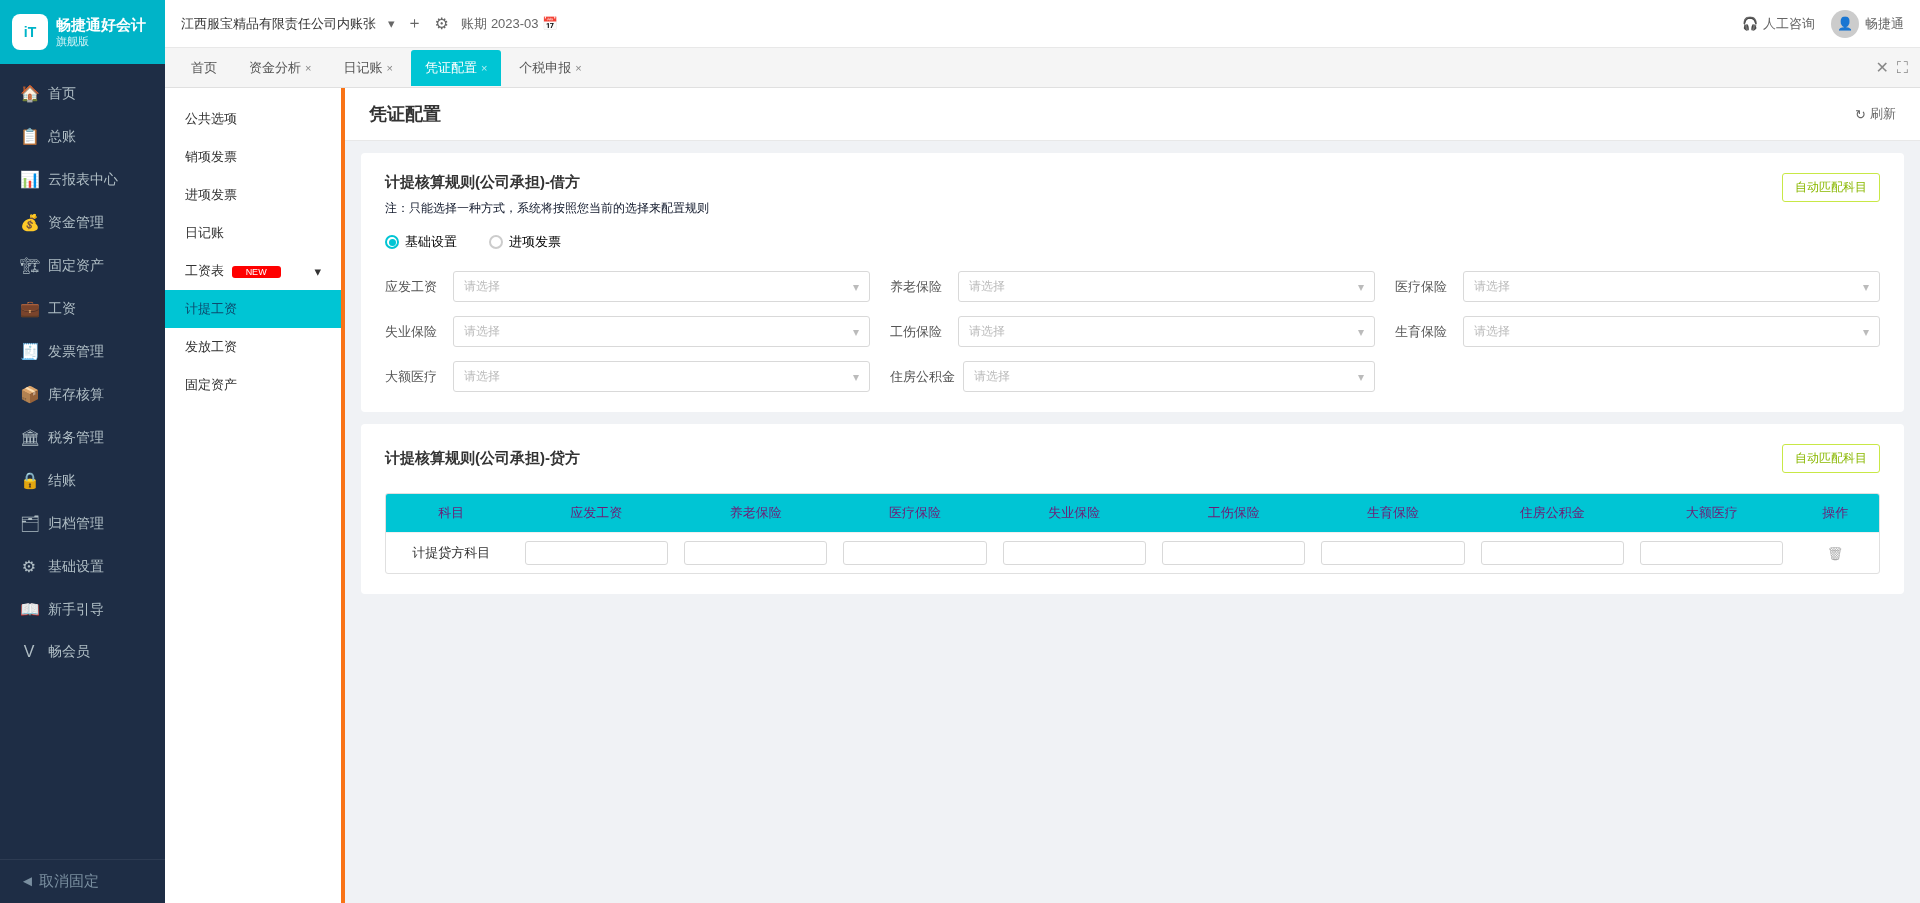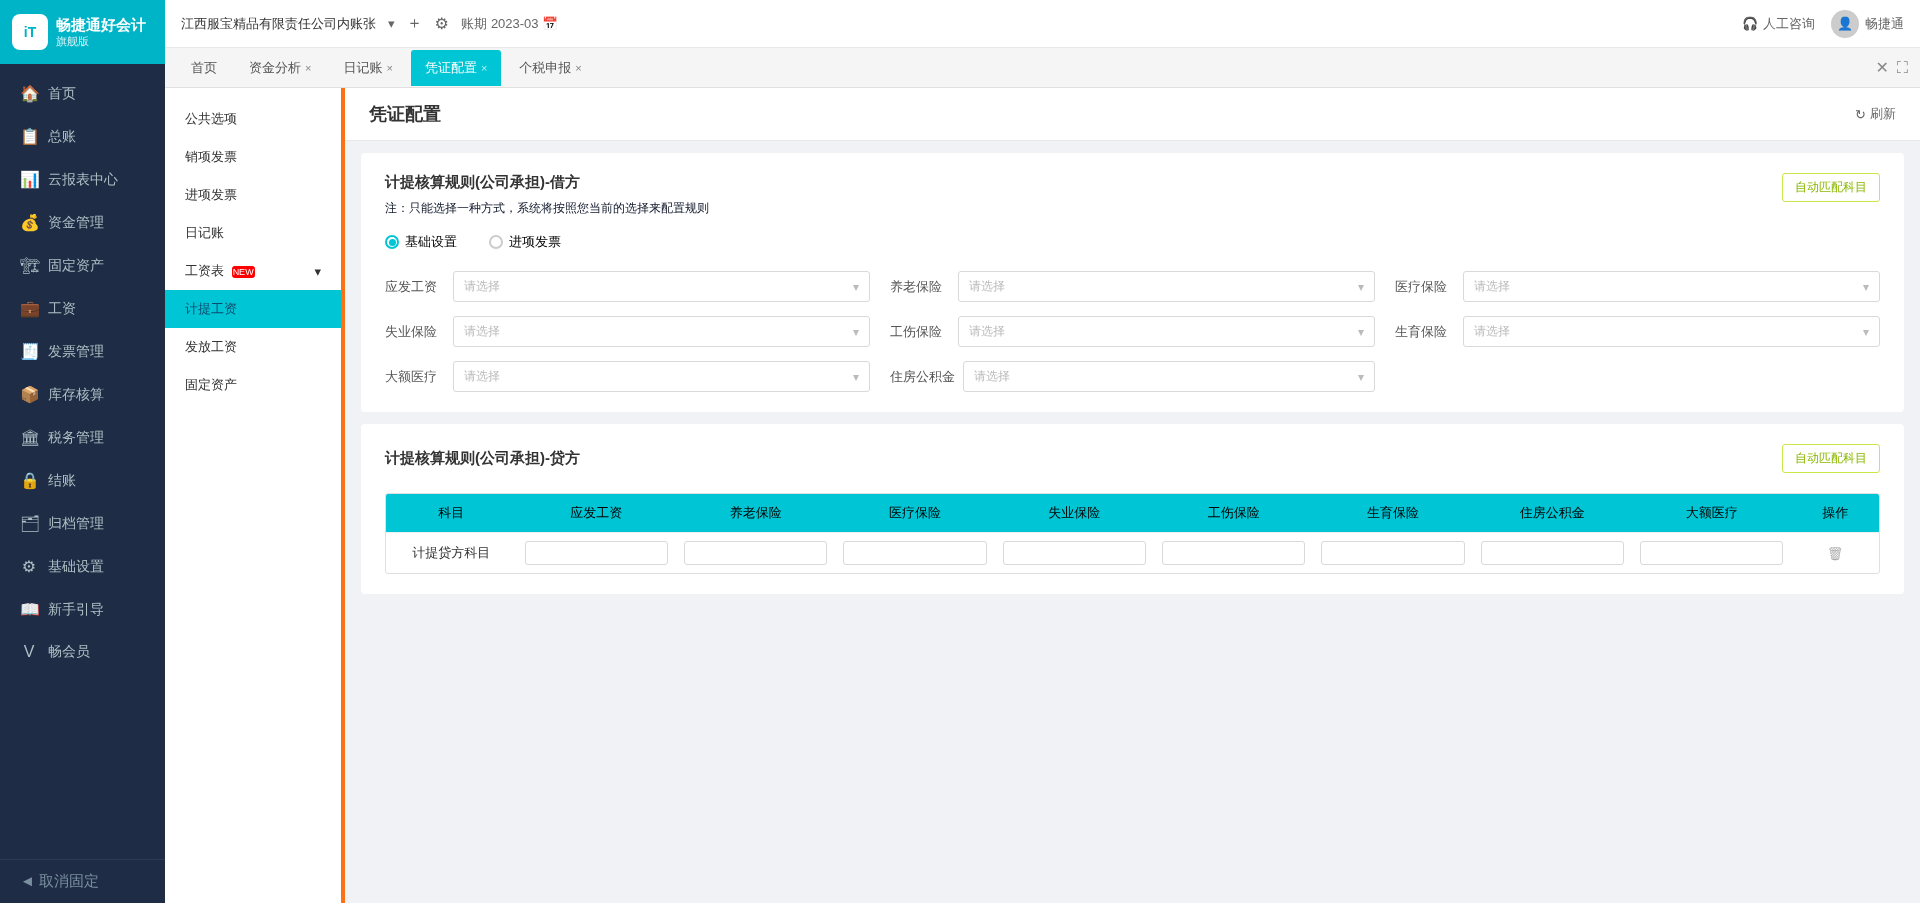--- a/index.html
+++ b/index.html
@@ -114,21 +114,21 @@
       cursor: pointer;
       color: #333;
       font-size: 13px;
       position: relative;
     }
     .sub-item.active { background: #00c5d4; color: #0c4a6e; }
     .sub-item .new-badge {
       background: red;
       color: white;
       font-size: 9px;
-      padding: 1px 1px;
+      padding: 1px 14px;
       border-radius: 3px;
       margin-left: 4px;
       vertical-align: middle;
     }
     .sub-group { display: flex; align-items: center; justify-content: space-between; }
 
     
     .page-content {
       flex: 1;
       overflow-y: auto;
@@ -191,21 +191,21 @@
       border: 1px solid #c8e846;
       color: #8ab800;
       padding: 5px 12px;
       border-radius: 3px;
       cursor: pointer;
       font-size: 12px;
       float: right;
       margin-bottom: 8px;
     }
     .table-wrapper { border: 1px solid #e0e0e0; border-radius: 3px; overflow: hidden; }
-    .t-head { background: #00c5d4; color: #000000; display: flex; }
+    .t-head { background: #00c5d4; color: #701a75; display: flex; }
     .t-head .t-cell { padding: 10px 8px; text-align: center; font-size: 13px; }
     .t-row { display: flex; border-top: 1px solid #f0f0f0; }
     .t-cell {
       padding: 8px 8px;
       text-align: center;
       font-size: 13px;
       flex: 1;
       display: flex; align-items: center; justify-content: center;
     }
     .t-cell input {

